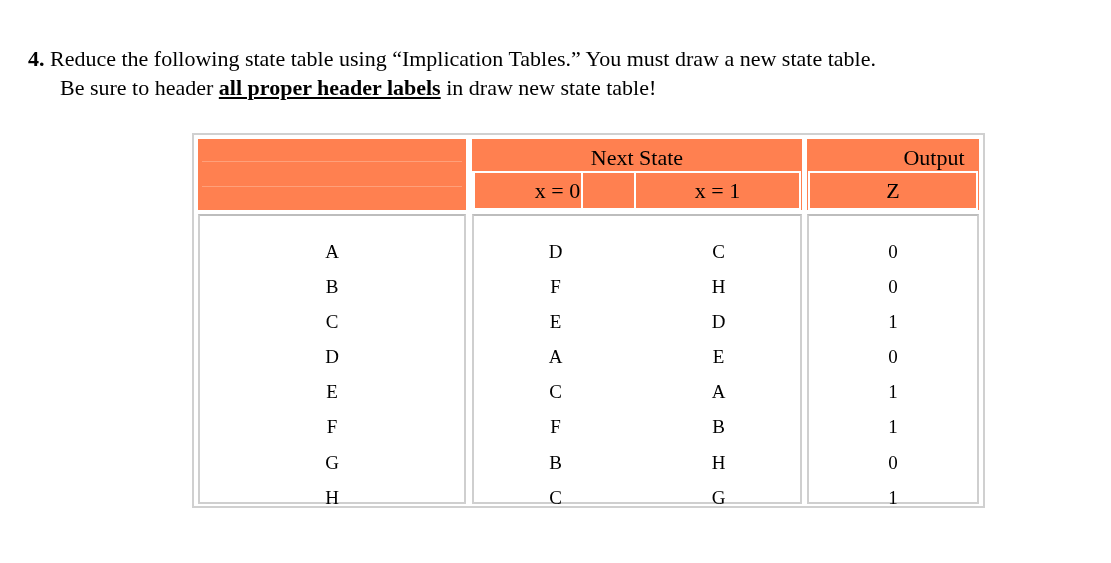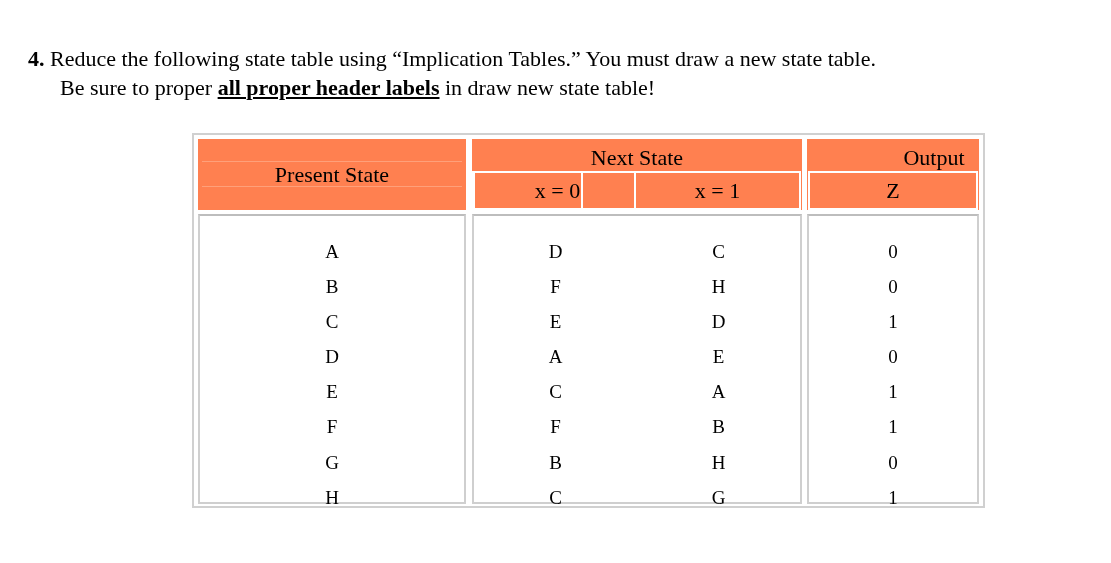--- a/index.html
+++ b/index.html
@@ -20,29 +20,28 @@
   .subbox{position:absolute;border:2px solid #fff;box-sizing:border-box;background:#ff8050;}
 </style>
 </head>
 <body>
 
 <div class="question">
   <div>
     <span class="num">4.</span>
     <span>Reduce the following state table using “Implication Tables.” You must draw a new state table.</span>
   </div>
-  <div class="line2"><span>Be sure to proper </span><span class="emph">all proper header labels</span><span> in draw new state table!</span></div>
+  <div class="line2"><span>Be sure to header </span><span class="emph">all proper header labels</span><span> in draw new state table!</span></div>
 </div>
 
 <div class="outer">
 
   <div class="cell orange" style="left:4px;top:4px;width:268px;height:71px;">
     <div class="inner-line" style="top:22px;"></div>
     <div class="inner-line" style="top:47px;"></div>
-    <div class="hdr-text" style="top:23px;">Present State</div>
   </div>
 
   <div class="cell orange" style="left:278px;top:4px;width:330px;height:71px;">
     <div class="hdr-text" style="top:6px;">Next State</div>
     <div class="subbox" style="left:0;top:32px;width:109px;height:39px;width:108px;"></div>
     <div class="subbox" style="left:1px;top:32px;width:328px;height:39px;background:transparent;"></div>
     <div class="subbox" style="left:4px;top:34px;width:108px;height:35px;border:none;border-right:2px solid #fff;width:107px;"></div>
     <div class="hdr-text" style="top:39px;left:4px;width:163px;text-align:center;">x = 0</div>
     <div class="hdr-text" style="top:39px;left:163px;width:165px;">x = 1</div>
     <div style="position:absolute;left:162px;top:33px;width:2px;height:36px;background:#fff;"></div>

